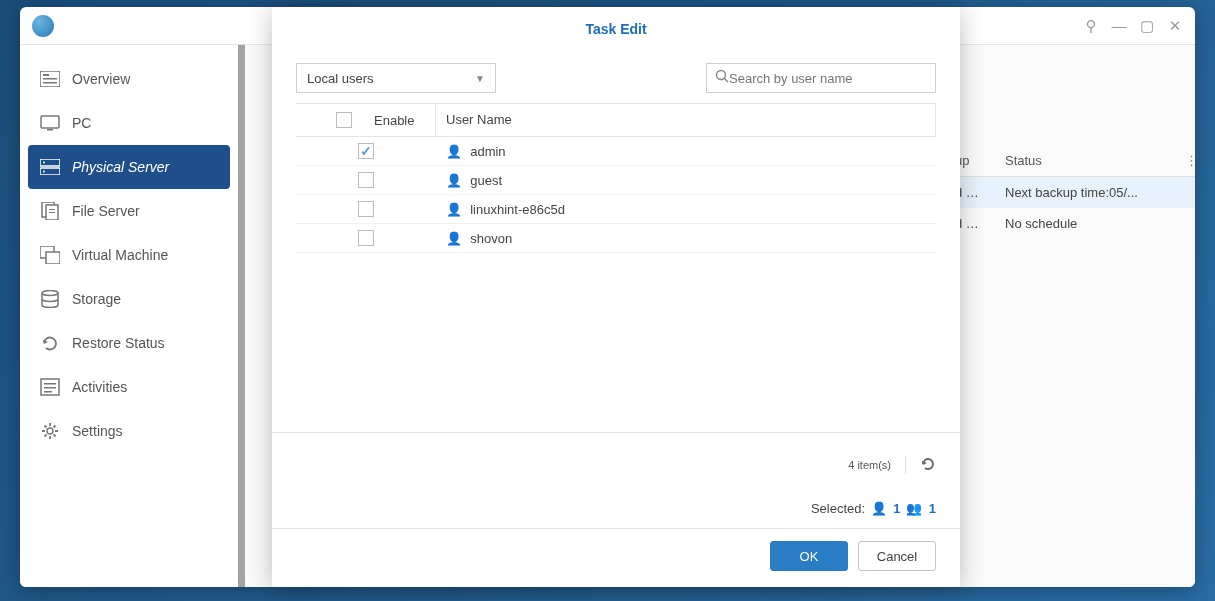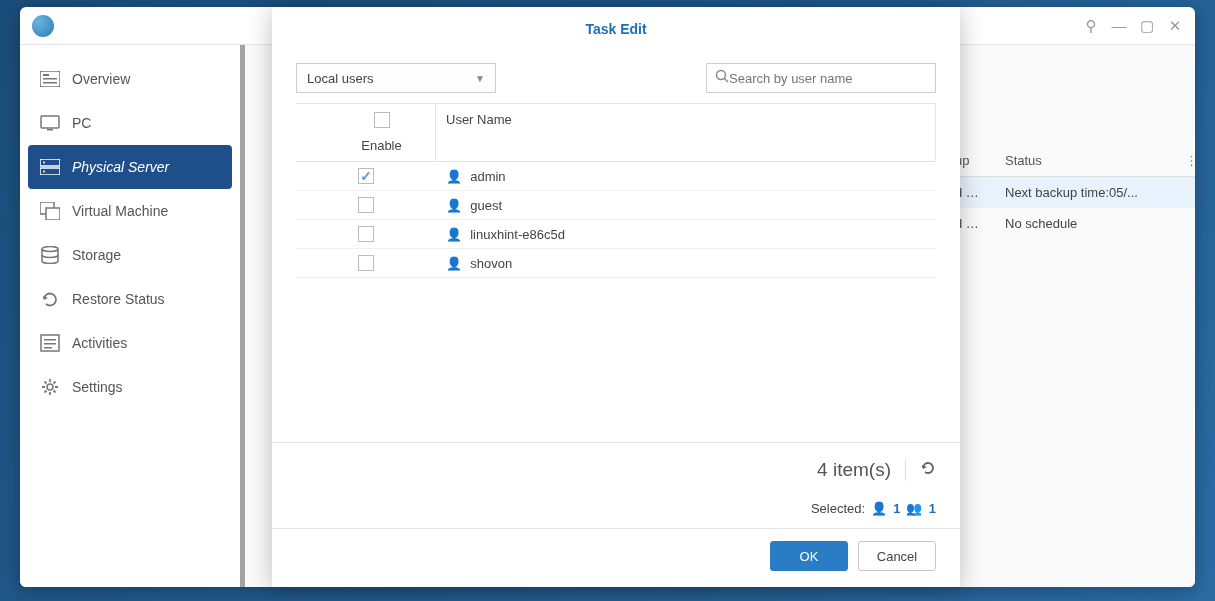--- a/index.html
+++ b/index.html
@@ -6,21 +6,21 @@
 body { background: linear-gradient(135deg, #1a4d7a 0%, #2a6da5 100%); width: 1215px; height: 601px; overflow: hidden; position: relative; }
 
 .window { position: absolute; left: 20px; top: 7px; width: 1175px; height: 580px; background: #fff; border-radius: 6px; box-shadow: 0 4px 20px rgba(0,0,0,0.3); display: flex; flex-direction: column; overflow: hidden; }
 .titlebar { height: 38px; display: flex; align-items: center; justify-content: space-between; padding: 0 12px; border-bottom: 1px solid #e5e5e5; }
 .titlebar-left { display: flex; align-items: center; gap: 8px; }
 .app-icon { width: 22px; height: 22px; border-radius: 50%; background: radial-gradient(circle at 30% 30%, #6bb5e0, #2a7ab5); position: relative; }
 .win-controls { display: flex; gap: 12px; color: #9a9a9a; }
 .win-controls span { cursor: pointer; font-size: 15px; width: 16px; text-align: center; }
 
 .window-body { display: flex; flex: 1; overflow: hidden; }
-.sidebar { width: 225px; background: #fff; border-right: 5px solid #a3a3a3; padding: 12px 8px; }
+.sidebar { width: 225px; background: #fff; border-right: 7px solid #a3a3a3; padding: 12px 8px; }
 .sidebar-item { display: flex; align-items: center; gap: 12px; padding: 13px 12px; color: #555; font-size: 14px; cursor: pointer; border-radius: 4px; }
 .sidebar-item.active { background: #1e4f8a; color: #fff; font-style: italic; }
 .sidebar-icon { width: 20px; height: 18px; display: inline-flex; align-items: center; justify-content: center; }
 
 .main { flex: 1; background: #fafafa; display: flex; flex-direction: column; position: relative; }
 .bg-table { position: absolute; right: 0; top: 100px; width: 250px; }
 .bg-header { display: flex; font-size: 13px; color: #555; border-bottom: 1px solid #e0e0e0; }
 .bg-header > div { padding: 8px 10px; }
 .bg-row { display: flex; font-size: 13px; color: #444; }
 .bg-row > div { padding: 8px 10px; white-space: nowrap; overflow: hidden; text-overflow: ellipsis; }
@@ -36,30 +36,30 @@
 
 .filter-row { display: flex; justify-content: space-between; align-items: center; padding: 14px 24px 10px; }
 .dropdown { width: 200px; height: 30px; border: 1px solid #cfcfcf; display: flex; align-items: center; justify-content: space-between; padding: 0 10px; font-size: 13px; color: #444; background: #fdfdfd; cursor: pointer; }
 .dropdown-caret { color: #888; font-size: 10px; }
 .search-box { width: 230px; height: 30px; border: 1px solid #cfcfcf; display: flex; align-items: center; padding: 0 8px; gap: 0; background: #fff; }
 .search-box input { border: none; outline: none; flex: 1; font-size: 13px; color: #444; }
 .search-icon { color: #888; }
 
 .user-table { flex: 1; margin: 0 24px; border-top: 1px solid #e5e5e5; }
 .thead { display: flex; border-bottom: 1px solid #e5e5e5; }
-.th-enable { width: 140px; display: flex; align-items: center; gap: 10px; padding: 8px 8px 8px 40px; font-size: 13px; color: #444; border-right: 1px solid #e5e5e5; flex-direction: column; }
+.th-enable { width: 140px; display: flex; align-items: center; gap: 22px; padding: 8px 8px 8px 40px; font-size: 13px; color: #444; border-right: 1px solid #e5e5e5; }
 .th-name { flex: 1; padding: 8px 10px; font-size: 13px; color: #444; border-right: 1px solid #e5e5e5; }
 .trow { display: flex; align-items: center; border-bottom: 1px solid #f0f0f0; }
 .td-enable { width: 140px; display: flex; justify-content: center; padding: 6px 0; }
 .td-name { flex: 1; padding: 6px 10px; font-size: 13px; color: #444; display: flex; align-items: center; gap: 8px; }
 .checkbox { width: 16px; height: 16px; border: 1px solid #bbb; background: #fff; display: inline-flex; align-items: center; justify-content: center; cursor: pointer; }
 .checkbox.checked::after { content: '✓'; color: #5b9bd5; font-size: 14px; font-weight: bold; }
 .user-icon { color: #555; font-size: 13px; }
 
-.status-row { display: flex; justify-content: flex-end; align-items: center; gap: 14px; padding: 16px 24px; border-top: 1px solid #e5e5e5; font-size: 19px; color: #555; }
+.status-row { display: flex; justify-content: flex-end; align-items: center; gap: 14px; padding: 23px 24px; border-top: 1px solid #e5e5e5; font-size: 11px; color: #555; }
 .refresh-icon { cursor: pointer; color: #666; border-left: 1px solid #ddd; padding-left: 14px; }
 .selected-row { display: flex; justify-content: flex-end; align-items: center; gap: 6px; padding: 4px 24px 12px; font-size: 13px; color: #444; }
 .selected-row b { color: #1e6fb5; font-weight: 600; }
 .footer { display: flex; justify-content: flex-end; gap: 10px; padding: 12px 24px 16px; border-top: 1px solid #e5e5e5; }
 .btn { min-width: 78px; height: 30px; border: 1px solid #c5c5c5; background: #fff; font-size: 13px; color: #444; cursor: pointer; border-radius: 3px; }
 .btn.primary { background: #2a7cc4; border-color: #2a7cc4; color: #fff; }
 </style>
 </head>
 <body>
 
@@ -104,20 +104,31 @@
               <rect x="0" y="9" width="20" height="7" rx="1" fill="none" stroke="#fff" stroke-width="1.5"></rect>
               <circle cx="4" cy="3.5" r="1" fill="#fff"></circle>
               <circle cx="4" cy="12.5" r="1" fill="#fff"></circle>
             </svg>
           </span>
         <span>Physical Server</span>
       </div>
       <div class="sidebar-item">
         <span class="sidebar-icon">
             <svg width="20" height="18" viewBox="0 0 20 18">
+              <rect x="2" y="0" width="12" height="15" fill="none" stroke="#777" stroke-width="1.5"></rect>
+              <rect x="6" y="3" width="12" height="15" fill="#fff" stroke="#777" stroke-width="1.5"></rect>
+              <rect x="9" y="7" width="6" height="1" fill="#777"></rect>
+              <rect x="9" y="10" width="6" height="1" fill="#777"></rect>
+            </svg>
+          </span>
+        <span>File Server</span>
+      </div>
+      <div class="sidebar-item">
+        <span class="sidebar-icon">
+            <svg width="20" height="18" viewBox="0 0 20 18">
               <rect x="0" y="0" width="14" height="12" fill="none" stroke="#777" stroke-width="1.5"></rect>
               <rect x="6" y="6" width="14" height="12" fill="#fff" stroke="#777" stroke-width="1.5"></rect>
             </svg>
           </span>
         <span>Virtual Machine</span>
       </div>
       <div class="sidebar-item">
         <span class="sidebar-icon">
             <svg width="20" height="18" viewBox="0 0 20 18">
               <ellipse cx="10" cy="3" rx="8" ry="2.5" fill="none" stroke="#777" stroke-width="1.5"></ellipse>

